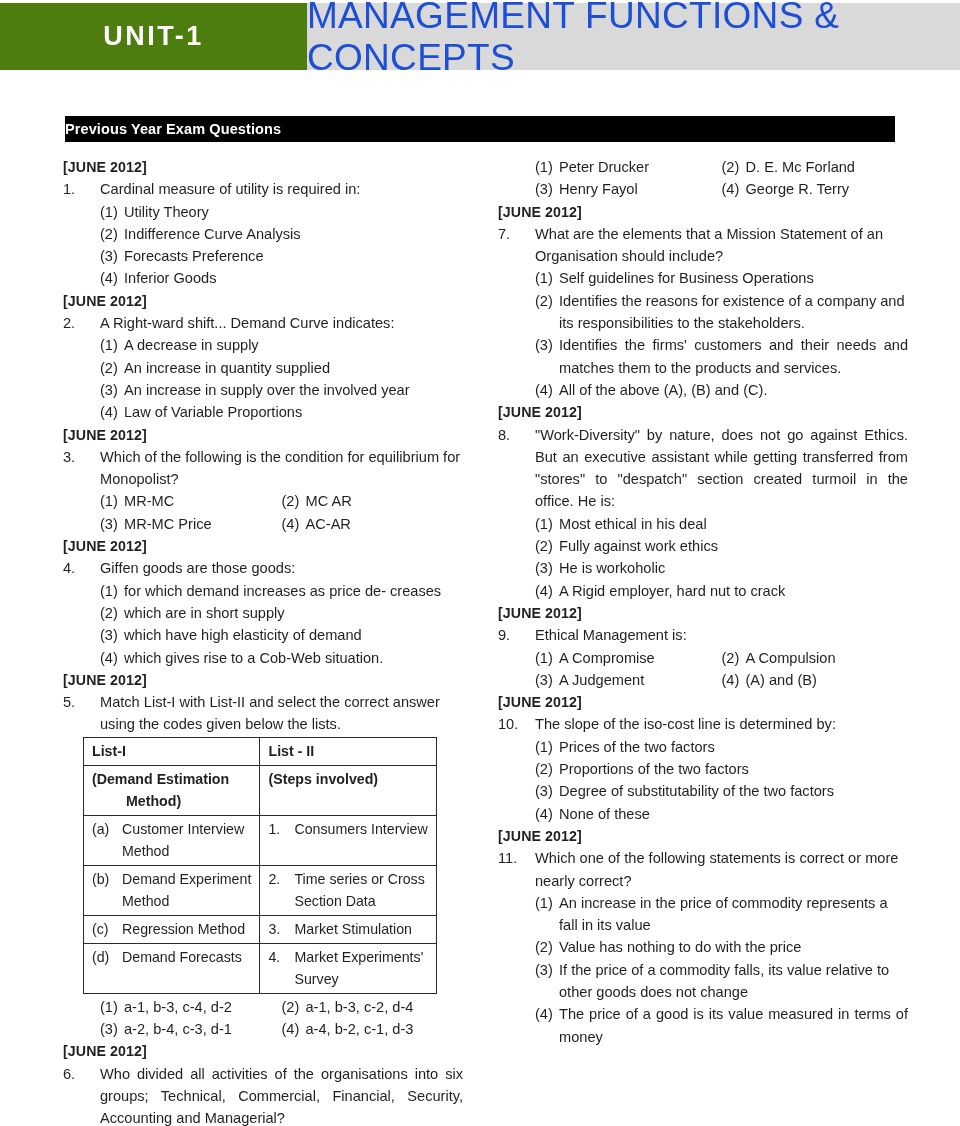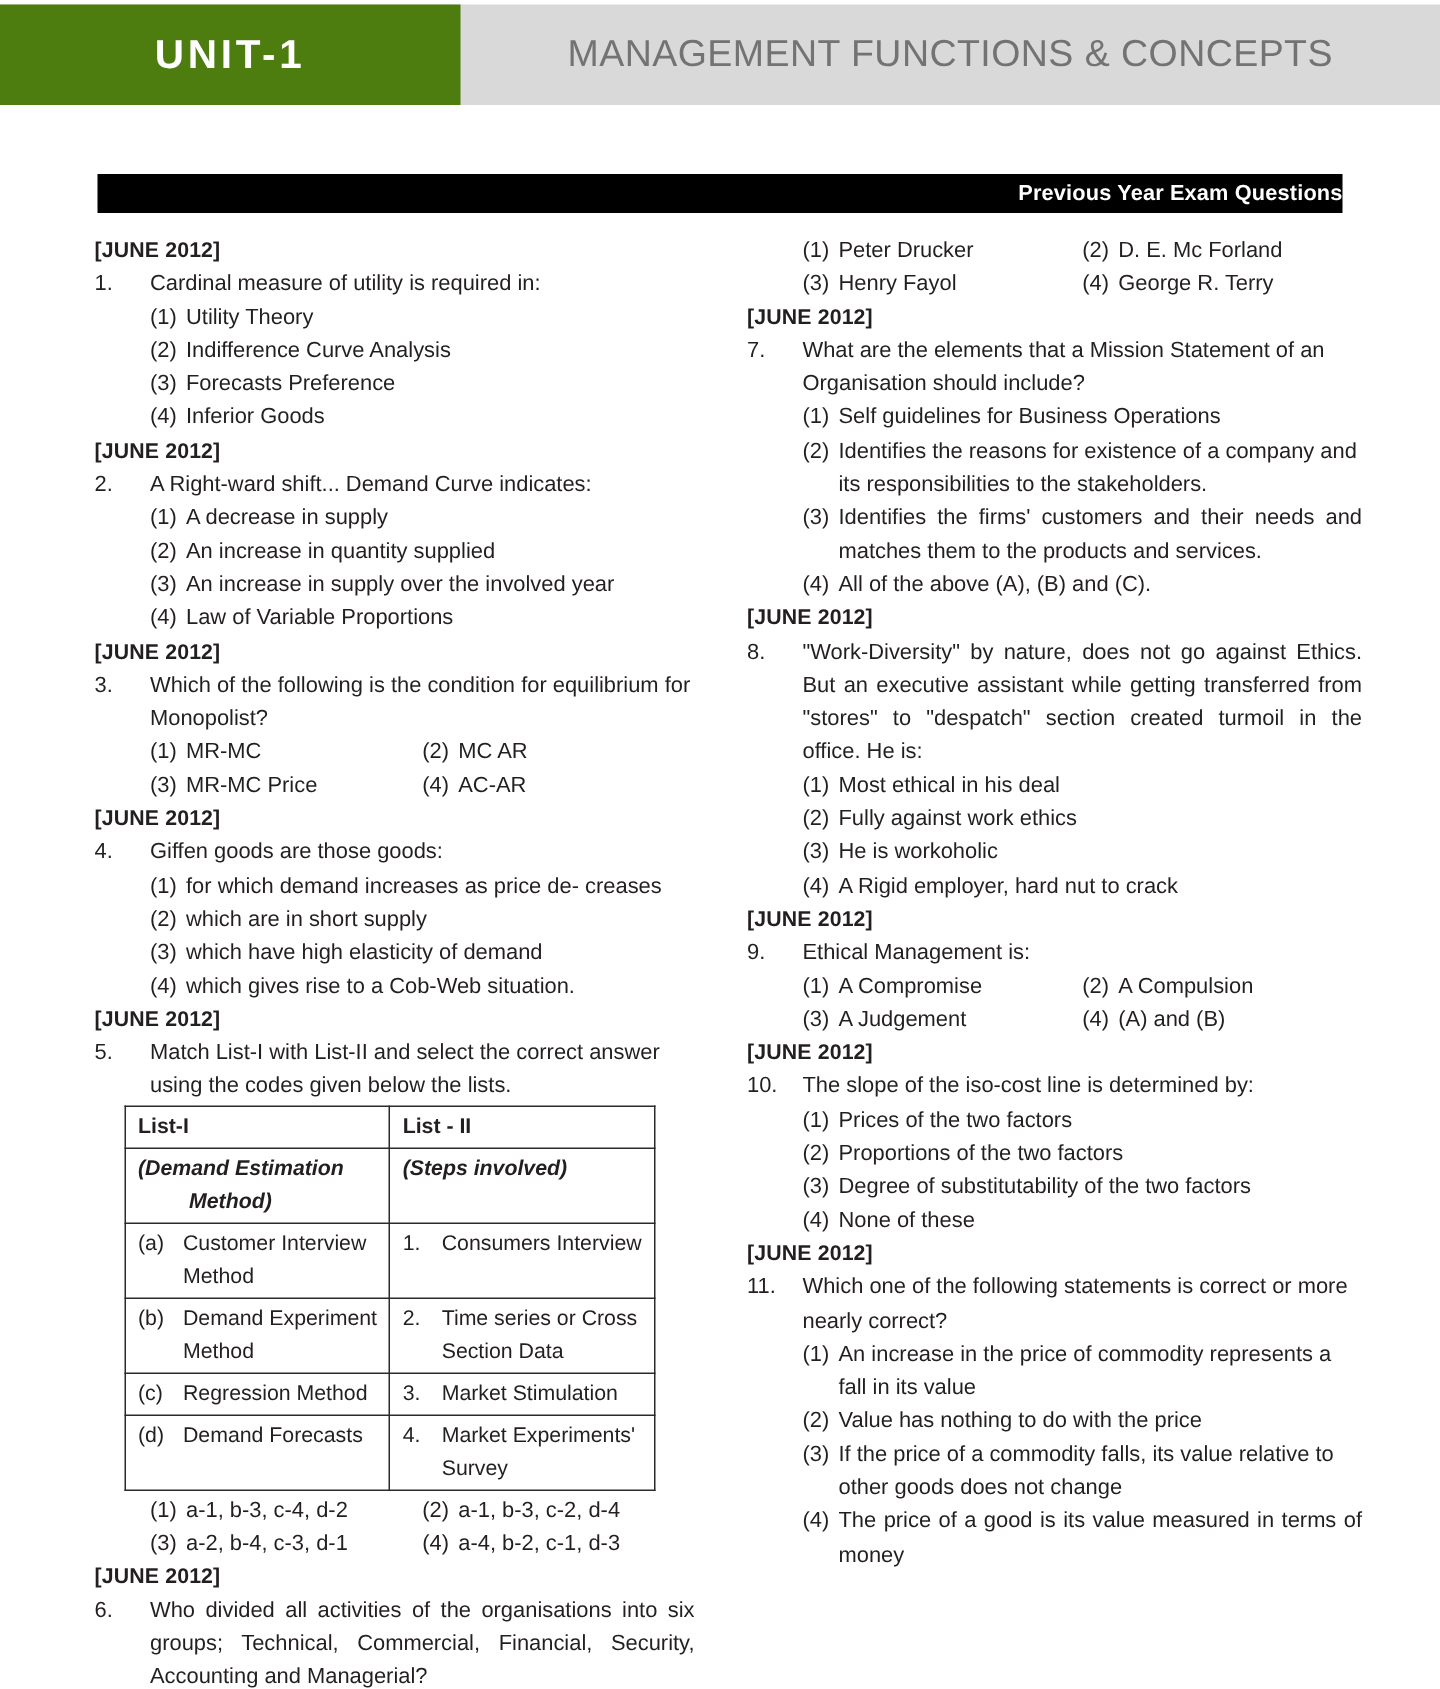--- a/index.html
+++ b/index.html
@@ -38,37 +38,37 @@
     letter-spacing: 2.5px;
     font-family: "Liberation Sans", sans-serif;
   }
   .header-title {
     position: absolute;
     left: 307px; top: 3px;
     width: 653px; height: 67px;
     display: flex;
     align-items: center;
     justify-content: center;
-    font-size: 25px;
-    color: #737373;
+    font-size: 37px;
+    color: #1d4ed8;
     letter-spacing: 0.3px;
     font-family: "Liberation Sans", sans-serif;
     font-weight: normal;
   }
 
   
   .banner {
     position: absolute;
     left: 65px; top: 116px;
     width: 830px; height: 26px;
     background: #000000;
     color: #ffffff;
     display: flex;
     align-items: center;
-    justify-content: flex-end;
+    justify-content: flex-start;
     font-size: 14.5px;
     font-weight: bold;
     letter-spacing: 0.1px;
   }
 
   
   .columns {
     position: absolute;
     left: 0; top: 156px;
     width: 960px;
@@ -137,21 +137,21 @@
     line-height: 22px;
   }
   .match-table td {
     border: 1px solid #2b2b2b;
     vertical-align: top;
     padding: 2px 6px 3px 8px;
   }
   .match-table td.c1 { width: 177px; }
   .match-table td.c2 { width: 177px; }
   .mt-head { font-weight: bold; }
-  .mt-sub  { font-weight: bold; font-style: italic; }
+  .mt-sub  { font-weight: bold; }
   .mt-sub .indent { display: block; padding-left: 34px; }
   .lrow {
     position: relative;
     padding-left: 30px;
   }
   .lrow .lab {
     position: absolute;
     left: 0; top: 0;
   }
   .lrow .ltxt { display: block; }

